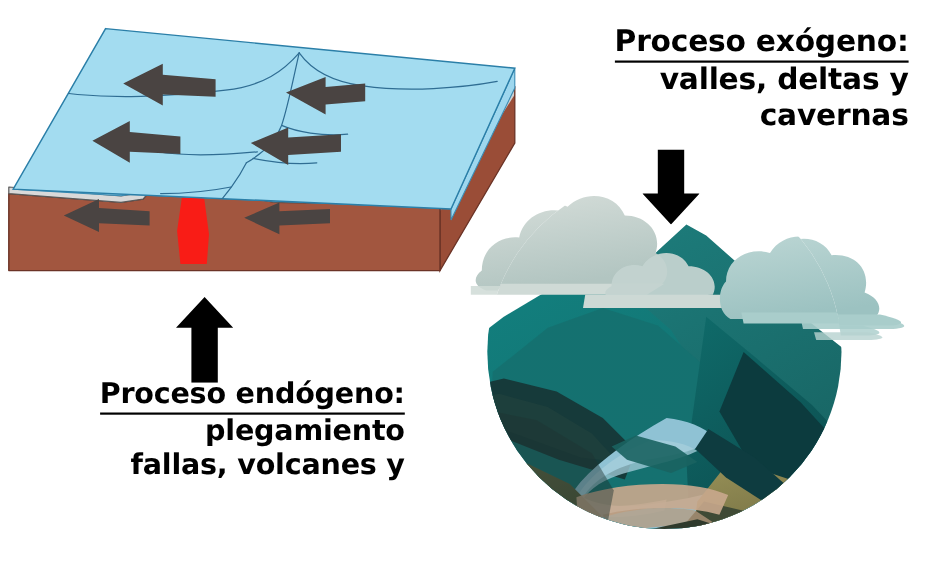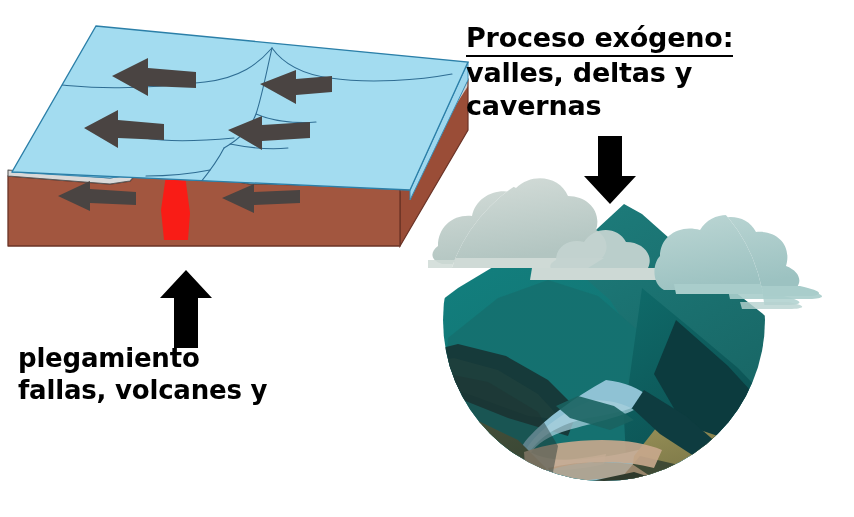--- a/index.html
+++ b/index.html
@@ -18,21 +18,21 @@
     position: absolute;
     left: 0; top: 0;
     width: 854px;
     height: 517px;
     background: #ffffff;
   }
 
   
   .caption {
     position: absolute;
-    text-align: left;
+    text-align: right;
     color: #000000;
     font-family: "DejaVu Sans", sans-serif;
     font-weight: bold;
     line-height: 1.22;
     letter-spacing: -0.2px;
     -webkit-font-smoothing: antialiased;
   }
   .caption .hdr {
     display: inline-block;
     border-bottom: 2.5px solid #000;
@@ -347,17 +347,18 @@
     <polygon points="26,68 52,40 38,40 38,0 14,0 14,40 0,40" fill="#000000"></polygon>
   </svg>
 
   <div id="caption-exogeno" class="caption">
     <span class="hdr">Proceso exógeno:</span>
     <span class="ln">valles, deltas y</span>
     <span class="ln">cavernas</span>
   </div>
 
   <div id="caption-endogeno" class="caption">
+    <span class="hdr">Proceso endógeno:</span>
     <span class="ln">plegamiento</span>
     <span class="ln">fallas, volcanes y</span>
   </div>
 
 </div>
 
 </body></html>

